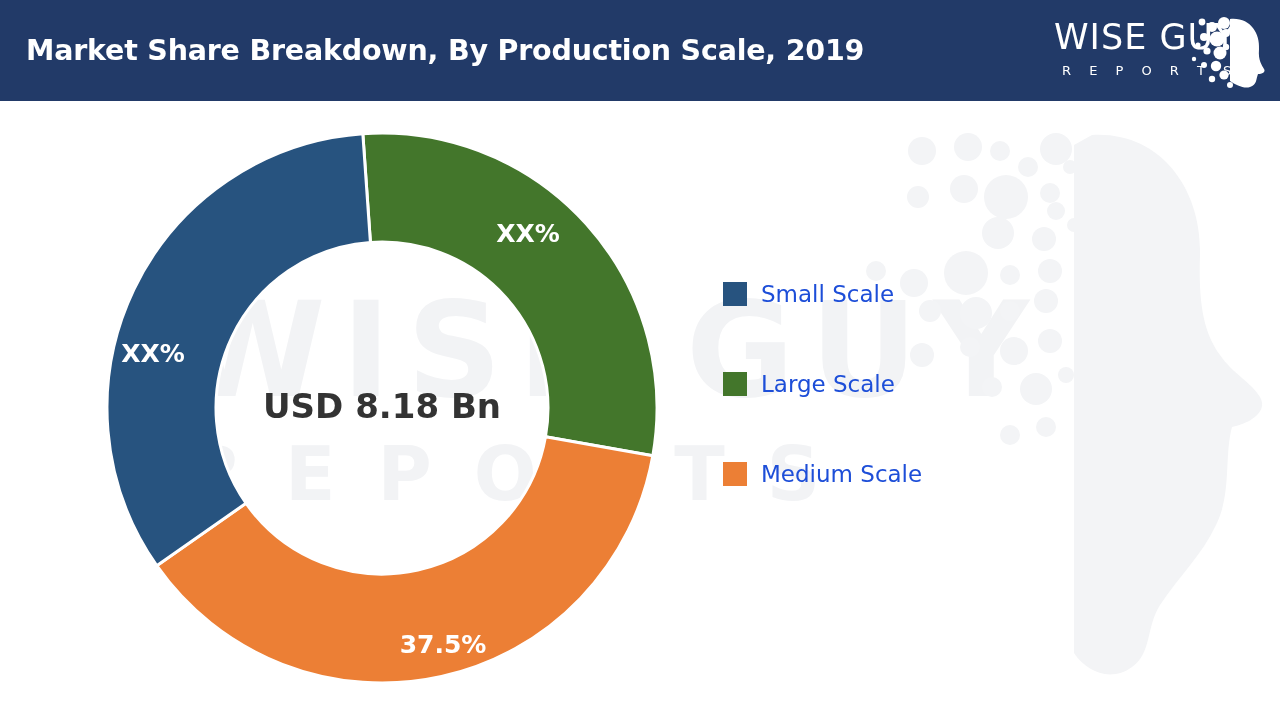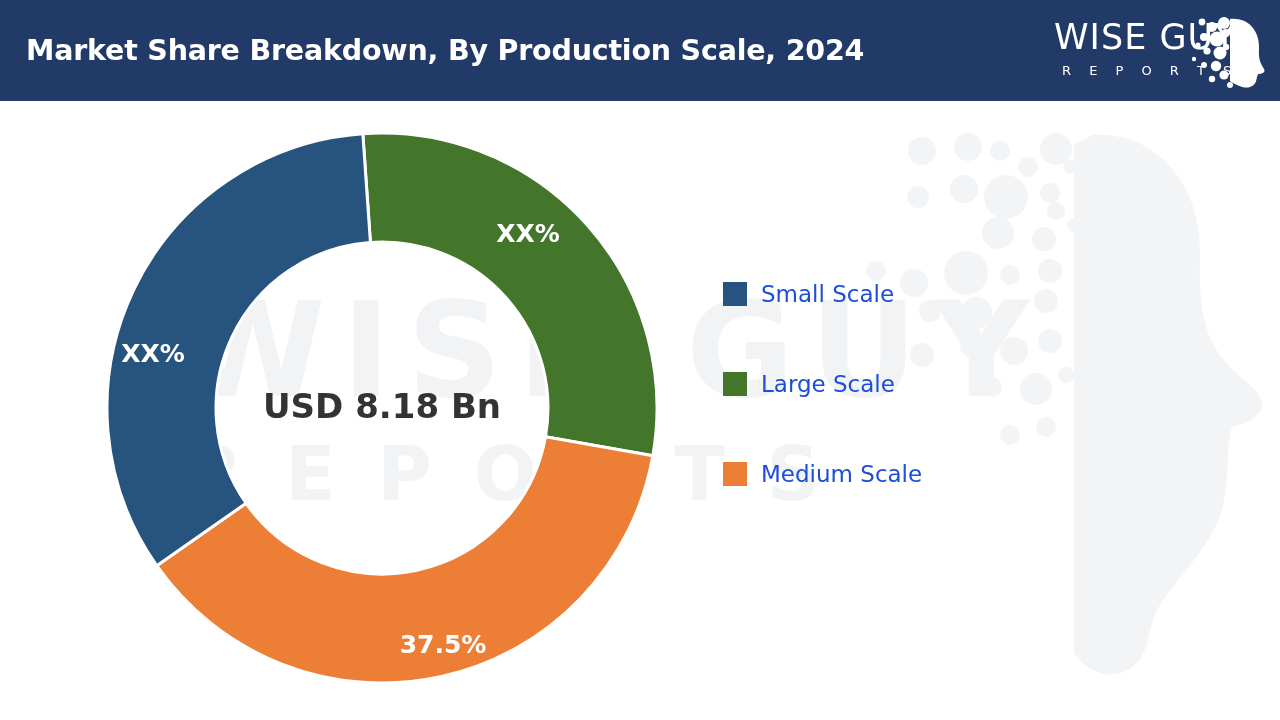--- a/index.html
+++ b/index.html
@@ -148,21 +148,21 @@
     color: #1d4ed8;
     white-space: nowrap;
   }
 </style>
 </head>
 <body>
 
 <div id="page">
 
   <div id="header" style="background: rgb(34, 58, 104);">
-    <div id="header-title">Market Share Breakdown, By Production Scale, 2024</div>
+    <div id="header-title">Market Share Breakdown, By Production Scale, 2019</div>
 
     <div id="logo">
       <svg width="212" height="84" viewBox="0 0 212 84" xmlns="http://www.w3.org/2000/svg" aria-hidden="true">
         <g fill="#ffffff">
           <text x="0" y="40" font-family="DejaVu Sans, Liberation Sans, sans-serif" font-size="35" letter-spacing="1">WISE GUY</text>
           <text x="8" y="66" font-family="DejaVu Sans, Liberation Sans, sans-serif" font-size="13" letter-spacing="7">R E P O R T S</text>
 
           <g>
             <path d="M176 10 C196 8 206 24 205 40 C204 52 208 56 210 60 C212 63 208 65 204 65 C202 70 203 76 196 78 C190 80 182 76 176 72 L176 10 Z"></path>
             <circle cx="170" cy="14" r="6"></circle>

